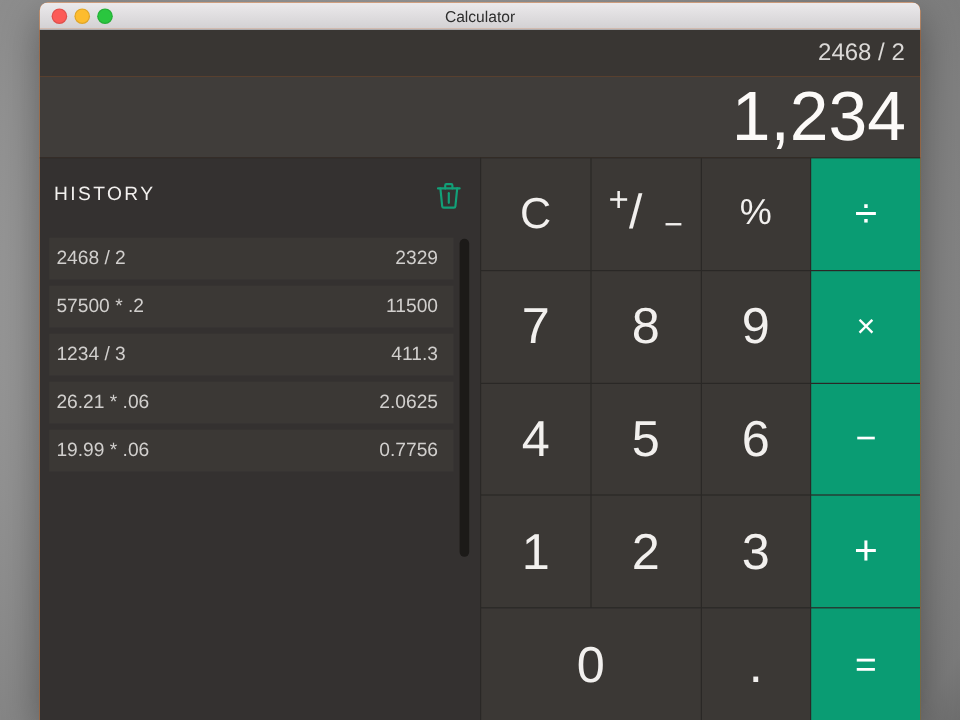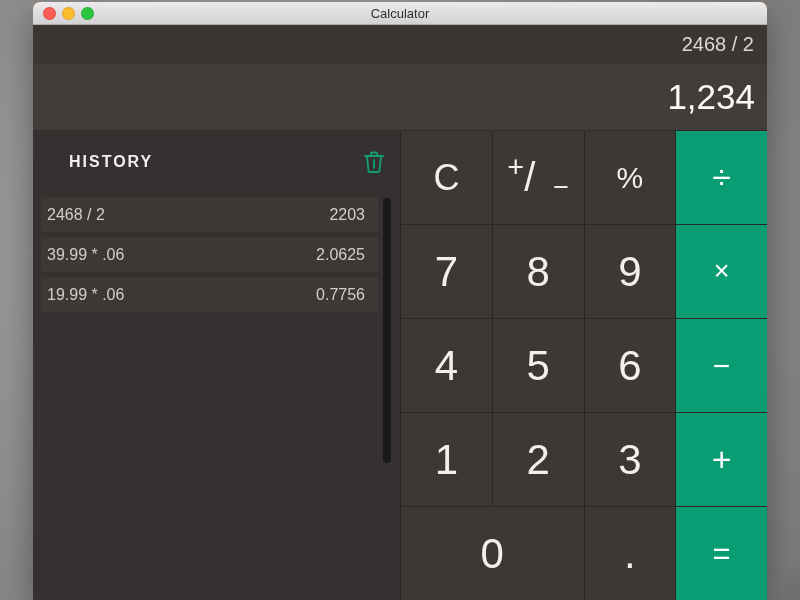--- a/index.html
+++ b/index.html
@@ -33,31 +33,31 @@
   }
   
   .expr-row {
     flex:0 0 39px; background:#393633;
     display:flex; align-items:center; justify-content:flex-end;
     padding-right:13px; font-size:20px; color:#dbd9d7; font-weight:300;
   }
   .result-row {
     flex:0 0 66px; background:#403d3a;
     display:flex; align-items:center; justify-content:flex-end;
-    padding-right:12px; font-size:35px; color:#fcfaf8; font-weight:300;
+    padding-right:12px; font-size:58px; color:#fcfaf8; font-weight:300;
   }
   
   .main { flex:1; display:flex; min-height:0; }
   
   .history { width:367px; flex:0 0 367px; background:#343130; position:relative; display:flex; flex-direction:column; border-top:1px solid #2e2b29; }
   .history-header {
     flex:0 0 61px; display:flex; align-items:center; justify-content:space-between;
     padding:0 14px 0 12px;
   }
-  .history-title { font-size:16px; letter-spacing:2px; color:#f2f0ee; font-weight:700;margin-left:24px; }
+  .history-title { font-size:16px; letter-spacing:2px; color:#f2f0ee; font-weight:400; }
   .trash-btn { width:24px; height:26px; cursor:pointer; display:flex; align-items:center; justify-content:center; }
   .history-list { padding-top:5px; }
   .history-row {
     height:35px; margin:0 22px 5px 8px; background:#3b3835;
     display:flex; align-items:center; justify-content:space-between;
     padding:0 13px 0 6px; font-size:16px; color:#d1cfcd; font-weight:300;
   }
   .hscroll {
     position:absolute; right:9px; top:67px; width:8px; height:265px;
     background:#1c1a18; border-radius:4px;
@@ -126,24 +126,32 @@
             <path d="M2 6 H20"></path>
             <path d="M8 6 V3.5 Q8 2.5 9 2.5 H13 Q14 2.5 14 3.5 V6"></path>
             <path d="M4 6 L5.5 21 Q5.6 22 6.8 22 H15.2 Q16.4 22 16.5 21 L18 6"></path>
             <path d="M11 10 V18"></path>
           </svg>
         </span>
       </div>
       <div class="history-list" data-name="history-list">
           <div class="history-row" data-name="history-row">
             <span data-name="history-expression">2468 / 2</span>
-            <span data-name="history-result">2203</span>
-          </div>
-          <div class="history-row" data-name="history-row">
-            <span data-name="history-expression">39.99 * .06</span>
+            <span data-name="history-result">2329</span>
+          </div>
+          <div class="history-row" data-name="history-row">
+            <span data-name="history-expression">57500 * .2</span>
+            <span data-name="history-result">11500</span>
+          </div>
+          <div class="history-row" data-name="history-row">
+            <span data-name="history-expression">1234 / 3</span>
+            <span data-name="history-result">411.3</span>
+          </div>
+          <div class="history-row" data-name="history-row">
+            <span data-name="history-expression">26.21 * .06</span>
             <span data-name="history-result">2.0625</span>
           </div>
           <div class="history-row" data-name="history-row">
             <span data-name="history-expression">19.99 * .06</span>
             <span data-name="history-result">0.7756</span>
           </div>
         </div>
       <div class="hscroll" data-name="history-scrollbar"></div>
     </div>
 

